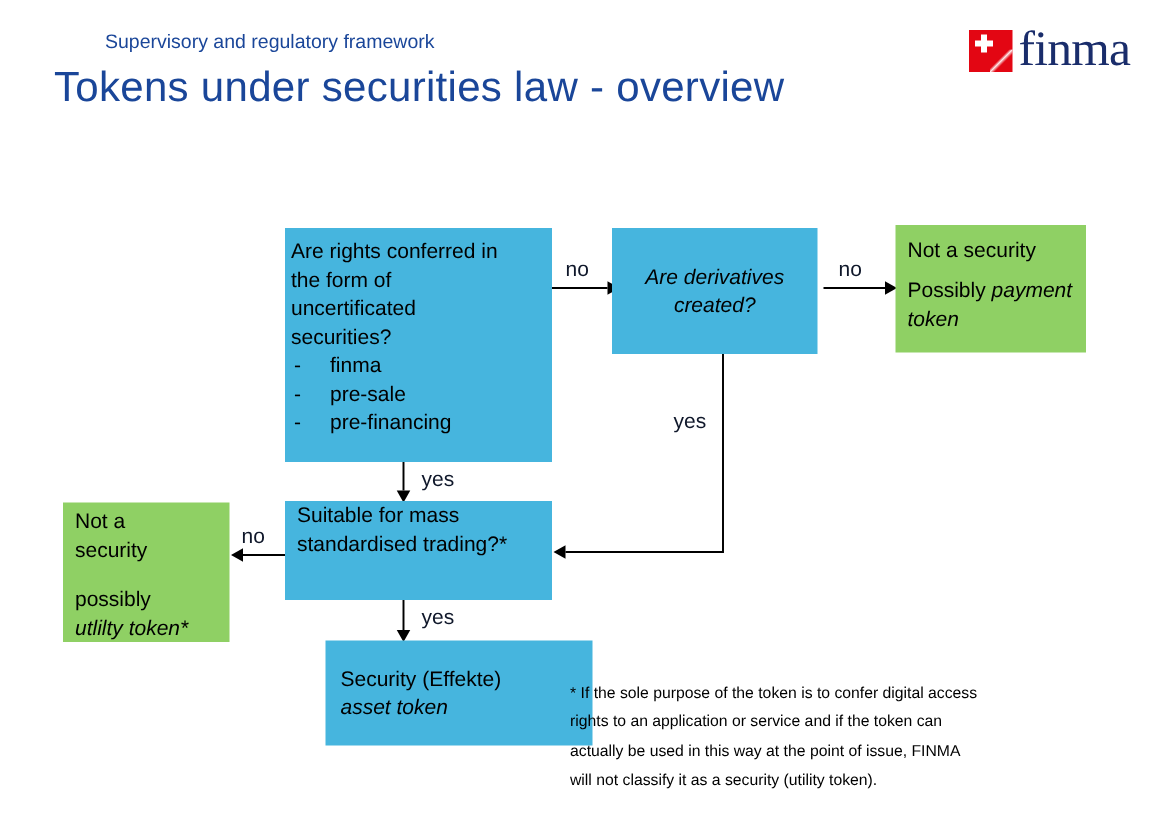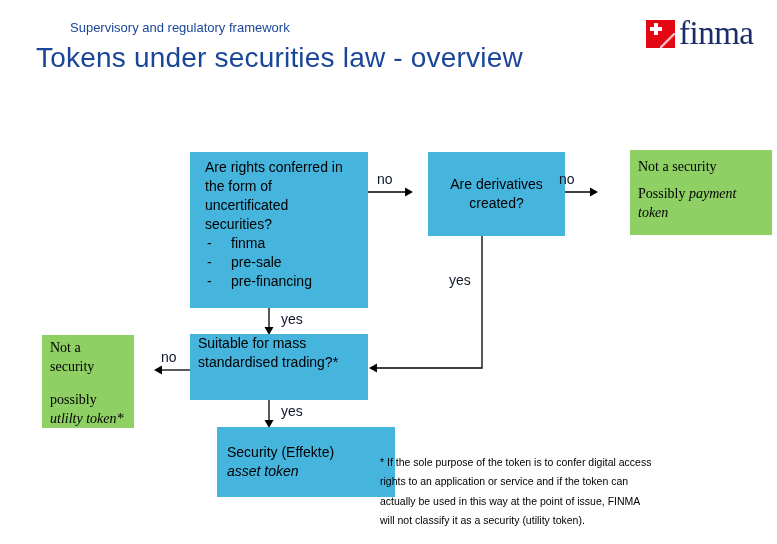--- a/index.html
+++ b/index.html
@@ -22,35 +22,35 @@
         background:linear-gradient(135deg,rgba(255,255,255,0) 42%,rgba(255,255,255,.9) 50%,rgba(255,255,255,0) 60%);}
   .wordmark{position:absolute;left:33px;top:-6px;font-family:Liberation Serif, serif;
             font-size:33px;line-height:38px;color:var(--wordmark-navy,#1A2D6B);letter-spacing:-0.5px;}
 
   
   .box{position:absolute;box-sizing:border-box;font-size:14px;line-height:19px;color:#000;}
   .blue{background:var(--box-blue,#46B5DE);}
   .green{background:var(--box-green,#8FD064);}
   .it{font-style:italic;}
 
-  #box-rights{left:190px;top:152px;width:178px;height:156px;padding:6px 15px;}
+  #box-rights{left:190px;top:152px;width:178px;height:156px;padding:6px 4px;}
   #box-rights .question{max-width:152px;}
   .bullet-row{display:flex;padding-left:2px;}
   .bullet-dash{width:24px;flex:0 0 24px;}
 
-  #box-derivatives{left:428px;top:152px;width:137px;height:84px;display:flex;
-                   align-items:center;justify-content:center;text-align:center;padding:0 8px;}
+  #box-derivatives{left:408px;top:152px;width:137px;height:84px;display:flex;
+                   align-items:center;justify-content:center;text-align:center;padding:0 8px;font-style:italic;}
 
-  #box-payment{left:630px;top:150px;width:142px;height:85px;padding:7px 8px;font-family:Liberation Serif, serif;}
+  #box-payment{left:597px;top:150px;width:127px;height:85px;padding:7px 8px;}
   #box-payment .second{margin-top:8px;}
 
   #box-trading{left:190px;top:334px;width:178px;height:66px;padding:0 8px;display:flex;align-items:flex-start;}
   #box-trading .inner{max-width:162px;}
 
-  #box-utility{left:42px;top:335px;width:92px;height:93px;padding:3px 8px;font-family:Liberation Serif, serif;}
+  #box-utility{left:42px;top:335px;width:111px;height:93px;padding:3px 8px;}
   #box-utility .second{margin-top:14px;}
 
   #box-security{left:190px;top:427px;width:178px;height:70px;padding:0 10px;display:flex;
                 flex-direction:column;justify-content:center;margin-left:27px;}
 
   
   .lbl{position:absolute;font-size:14px;line-height:16px;color:#0f172a;}
   #lbl-no1{left:377px;top:171px;}
   #lbl-no2{left:559px;top:171px;}
   #lbl-yes1{left:281px;top:311px;}

